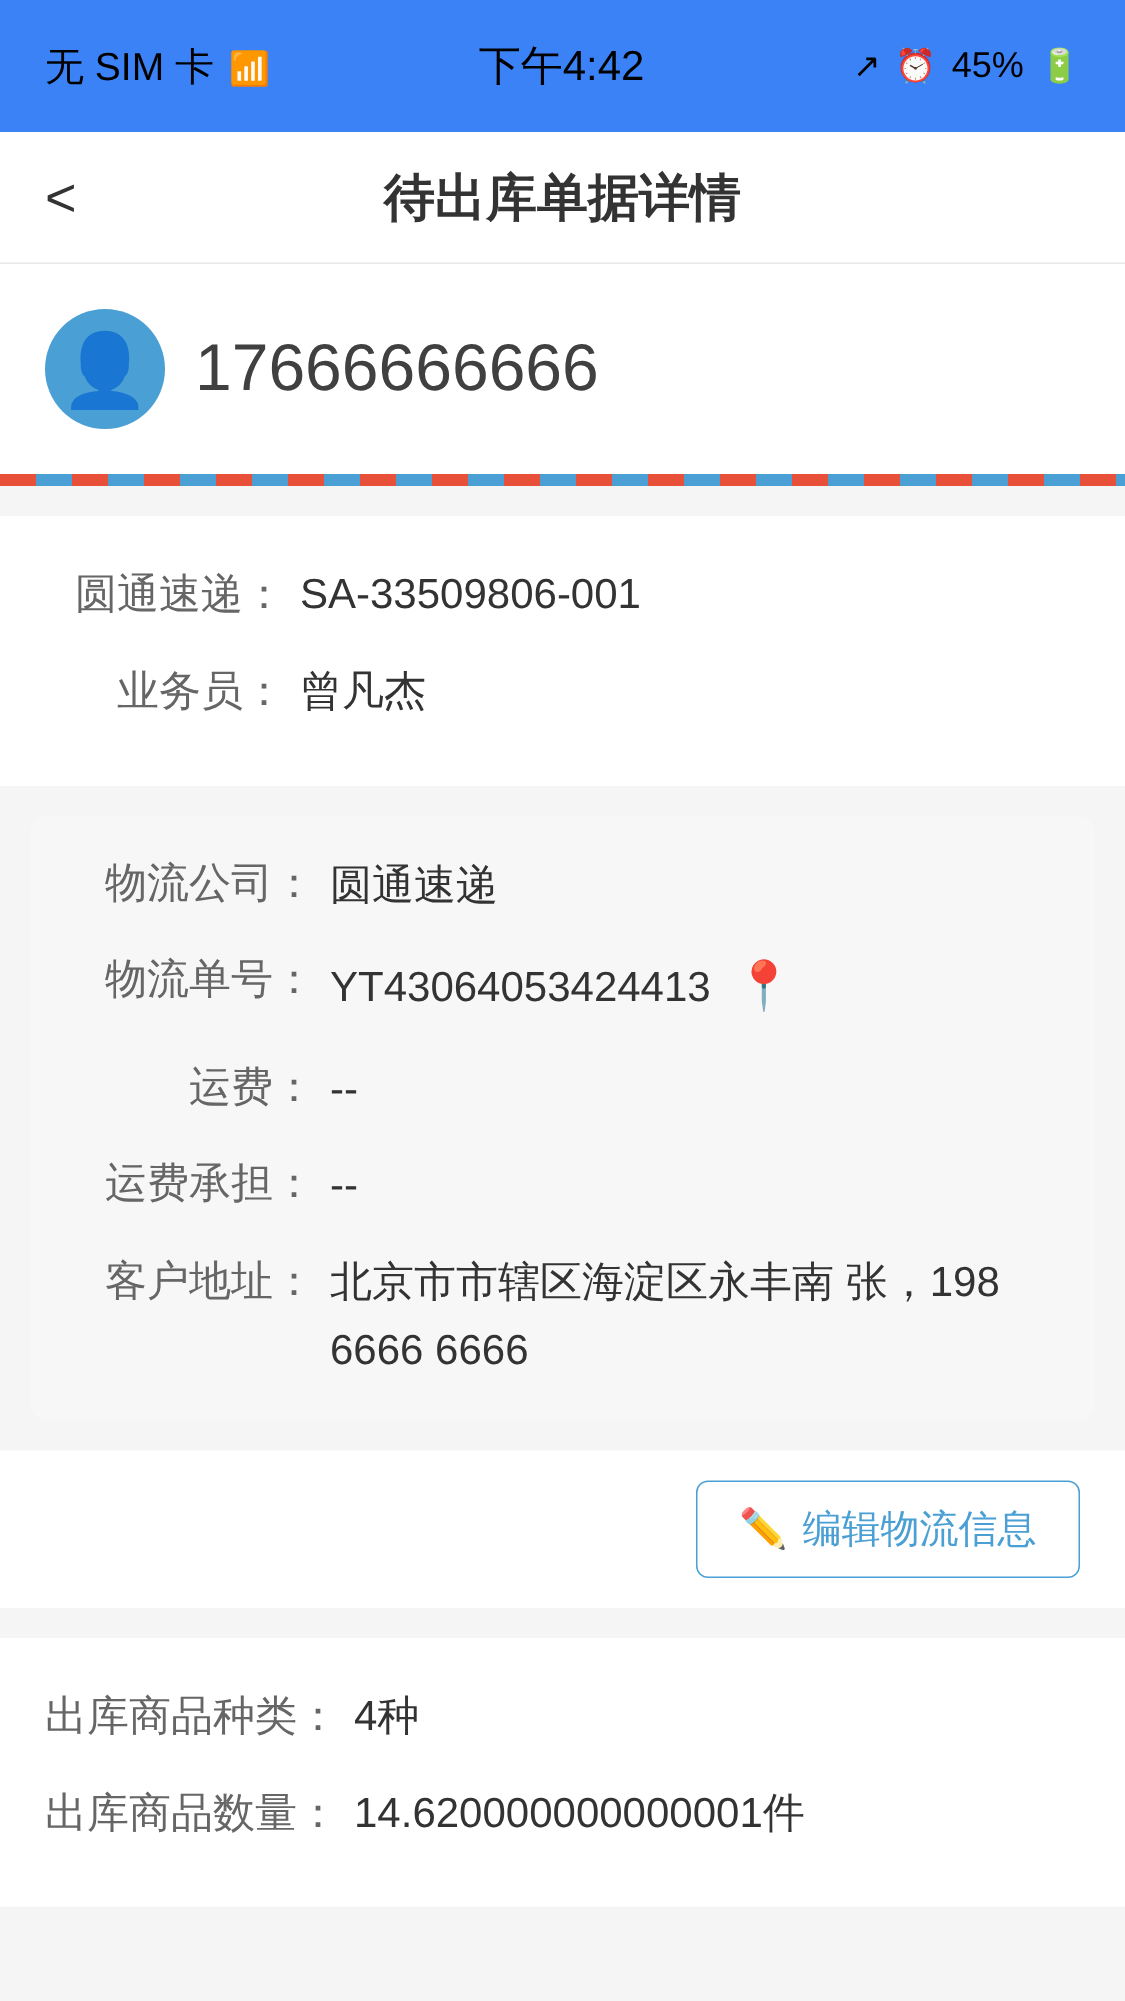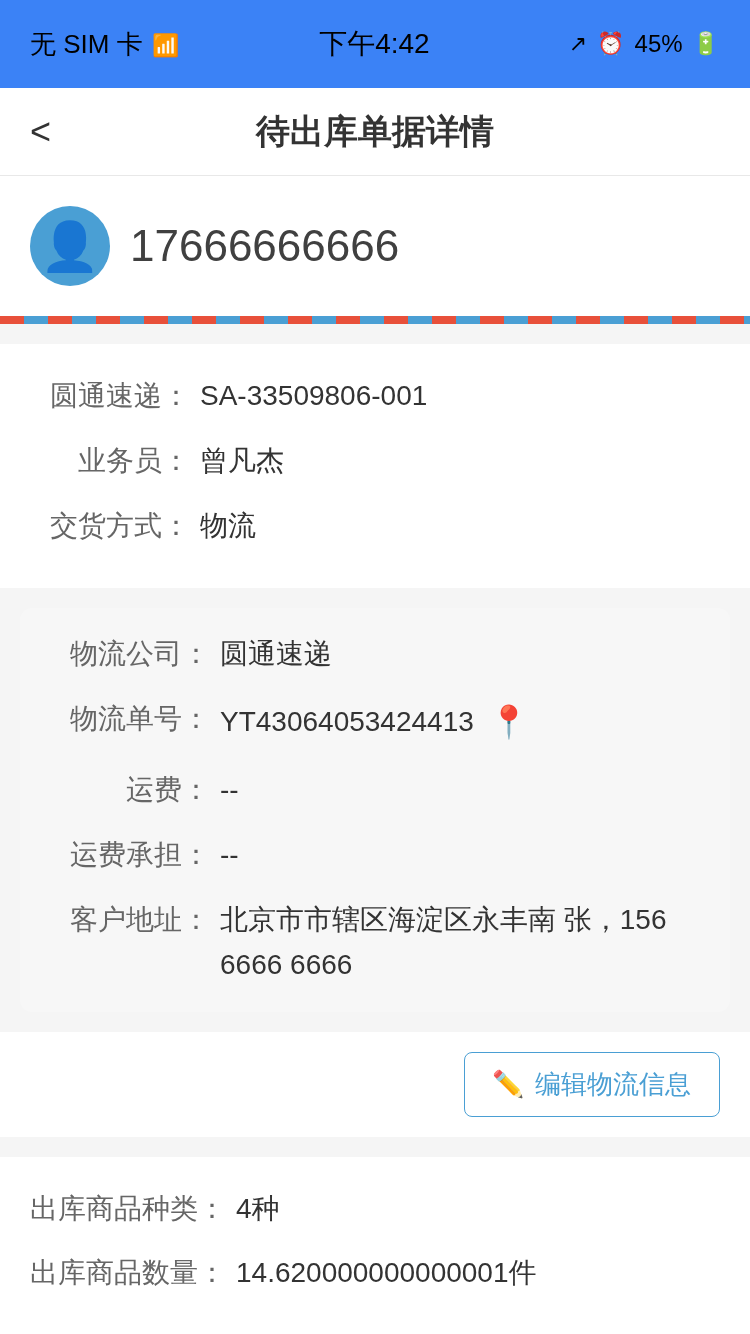--- a/index.html
+++ b/index.html
@@ -233,24 +233,20 @@
 
     <div class="info-section">
       <div class="info-row">
         <span class="info-label">圆通速递：</span>
         <span class="info-value">SA-33509806-001</span>
       </div>
       <div class="info-row">
         <span class="info-label">业务员：</span>
         <span class="info-value">曾凡杰</span>
       </div>
-      <div class="info-row">
-        <span class="info-label">交货方式：</span>
-        <span class="info-value">物流</span>
-      </div>
     </div>
 
     <div class="logistics-card">
       <div class="logistics-row">
         <span class="logistics-label">物流公司：</span>
         <span class="logistics-value">圆通速递</span>
       </div>
       <div class="logistics-row">
         <span class="logistics-label">物流单号：</span>
         <div class="logistics-value">
@@ -261,21 +257,21 @@
       <div class="logistics-row">
         <span class="logistics-label">运费：</span>
         <span class="logistics-value">--</span>
       </div>
       <div class="logistics-row">
         <span class="logistics-label">运费承担：</span>
         <span class="logistics-value">--</span>
       </div>
       <div class="logistics-row">
         <span class="logistics-label">客户地址：</span>
-        <span class="logistics-value">北京市市辖区海淀区永丰南  张，156 6666 6666</span>
+        <span class="logistics-value">北京市市辖区海淀区永丰南  张，198 6666 6666</span>
       </div>
     </div>
 
     <div class="edit-btn-wrapper">
       <button class="edit-btn">
         <span class="edit-icon">✏️</span>
         <span>编辑物流信息</span>
       </button>
     </div>
 

